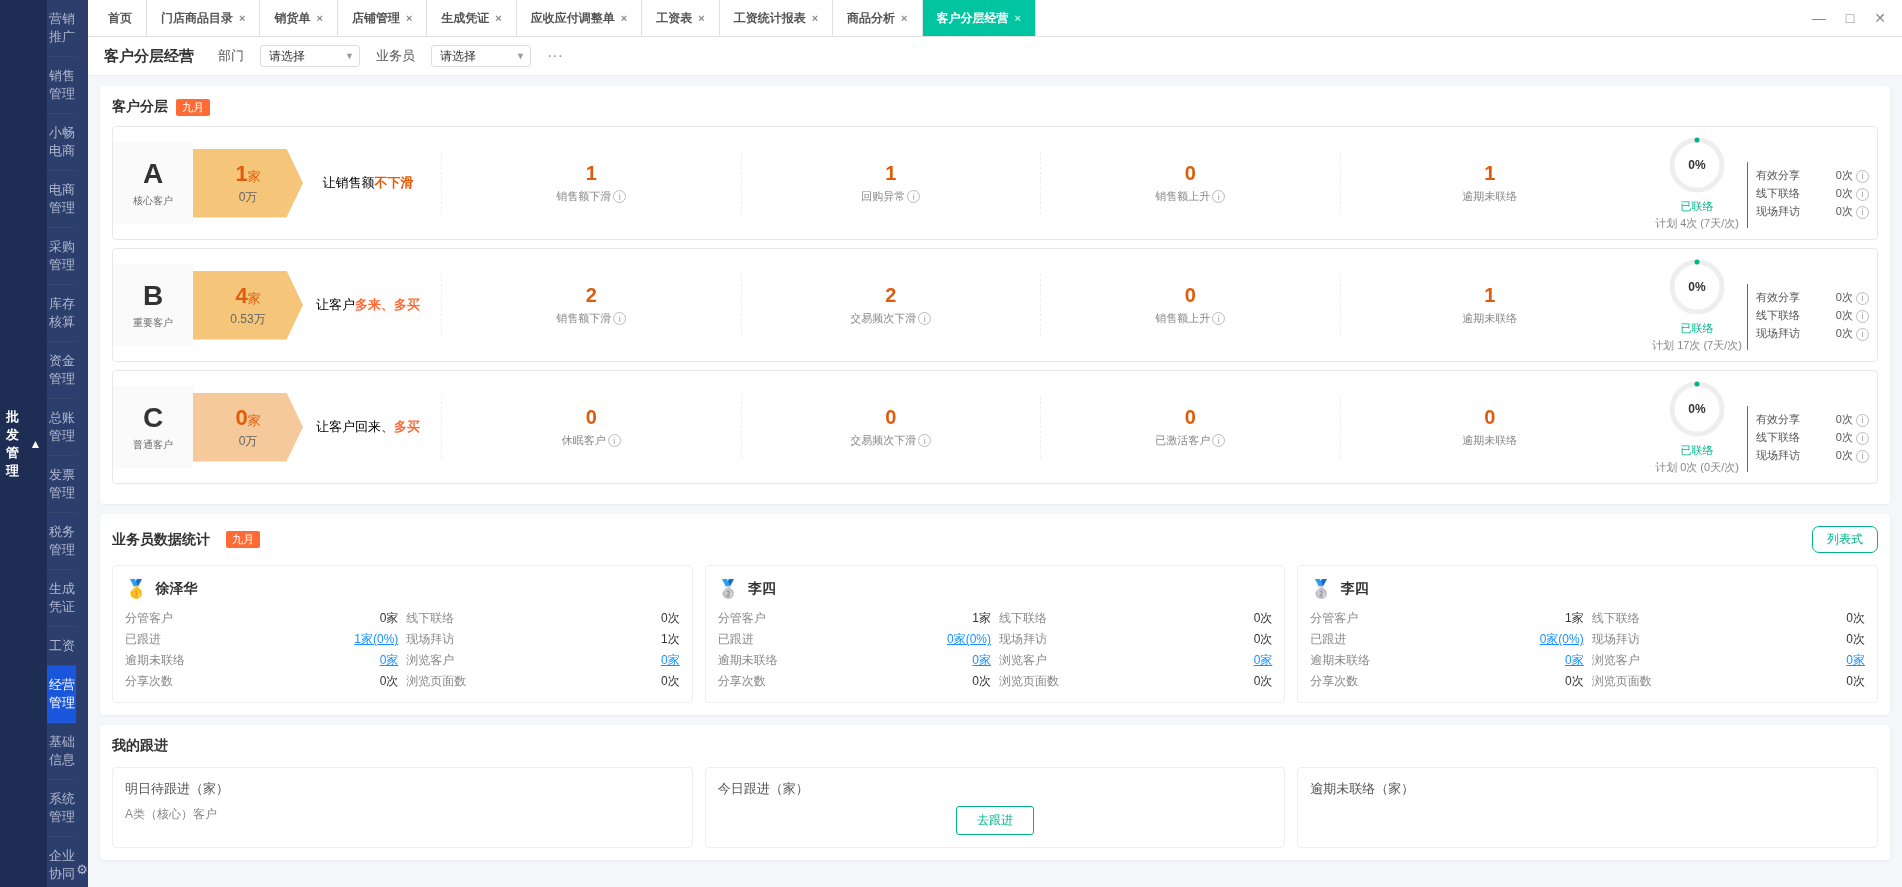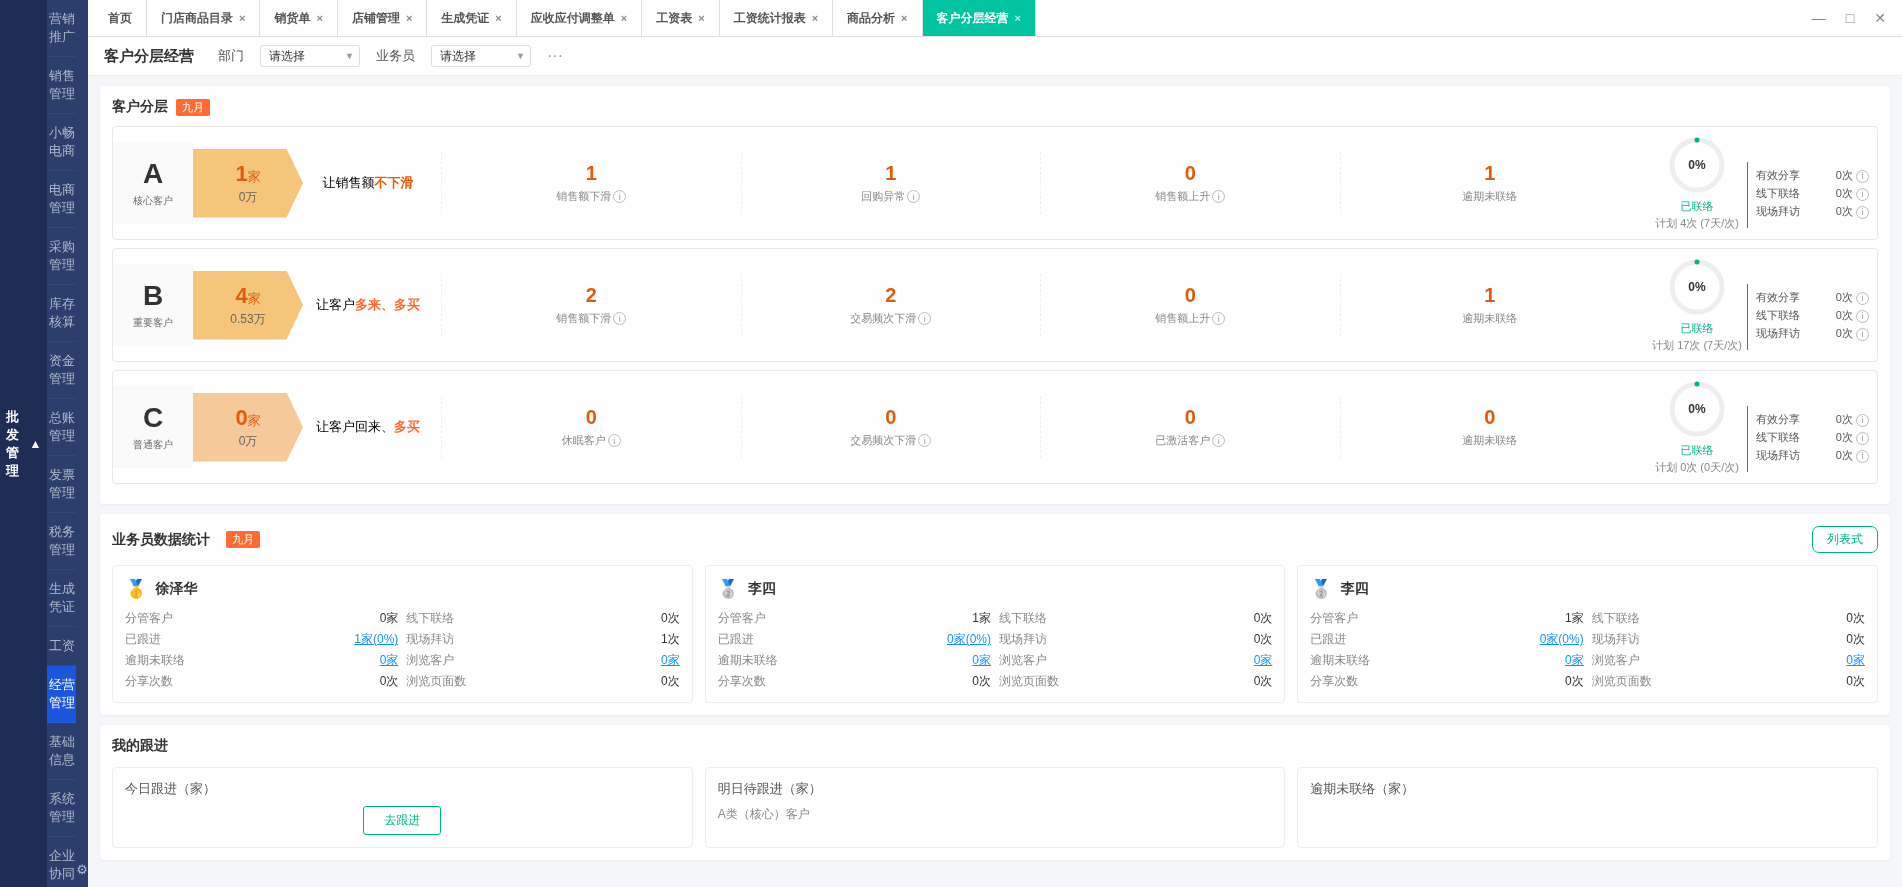--- a/index.html
+++ b/index.html
@@ -822,26 +822,26 @@
               </div>
             </div>
           </div>
         </div>
     </div>
 
     <div class="followup-section">
       <div class="followup-title">我的跟进</div>
       <div style="display:flex; align-items:stretch; gap:12px;">
         <div style="flex:1; border:1px solid #eee; border-radius:4px; padding:12px;">
+          <div class="followup-card-title">明日待跟进（家）</div>
+          <div style="font-size:12px; color:#888; margin-top:6px;">A类（核心）客户</div>
+        </div>
+        <div style="flex:1; border:1px solid #eee; border-radius:4px; padding:12px;">
           <div class="followup-card-title">今日跟进（家）</div>
           <button class="go-followup-btn">去跟进</button>
-        </div>
-        <div style="flex:1; border:1px solid #eee; border-radius:4px; padding:12px;">
-          <div class="followup-card-title">明日待跟进（家）</div>
-          <div style="font-size:12px; color:#888; margin-top:6px;">A类（核心）客户</div>
         </div>
         <div style="flex:1; border:1px solid #eee; border-radius:4px; padding:12px;">
           <div class="followup-card-title">逾期未联络（家）</div>
         </div>
       </div>
     </div>
 
   </div>
 </div>
 

